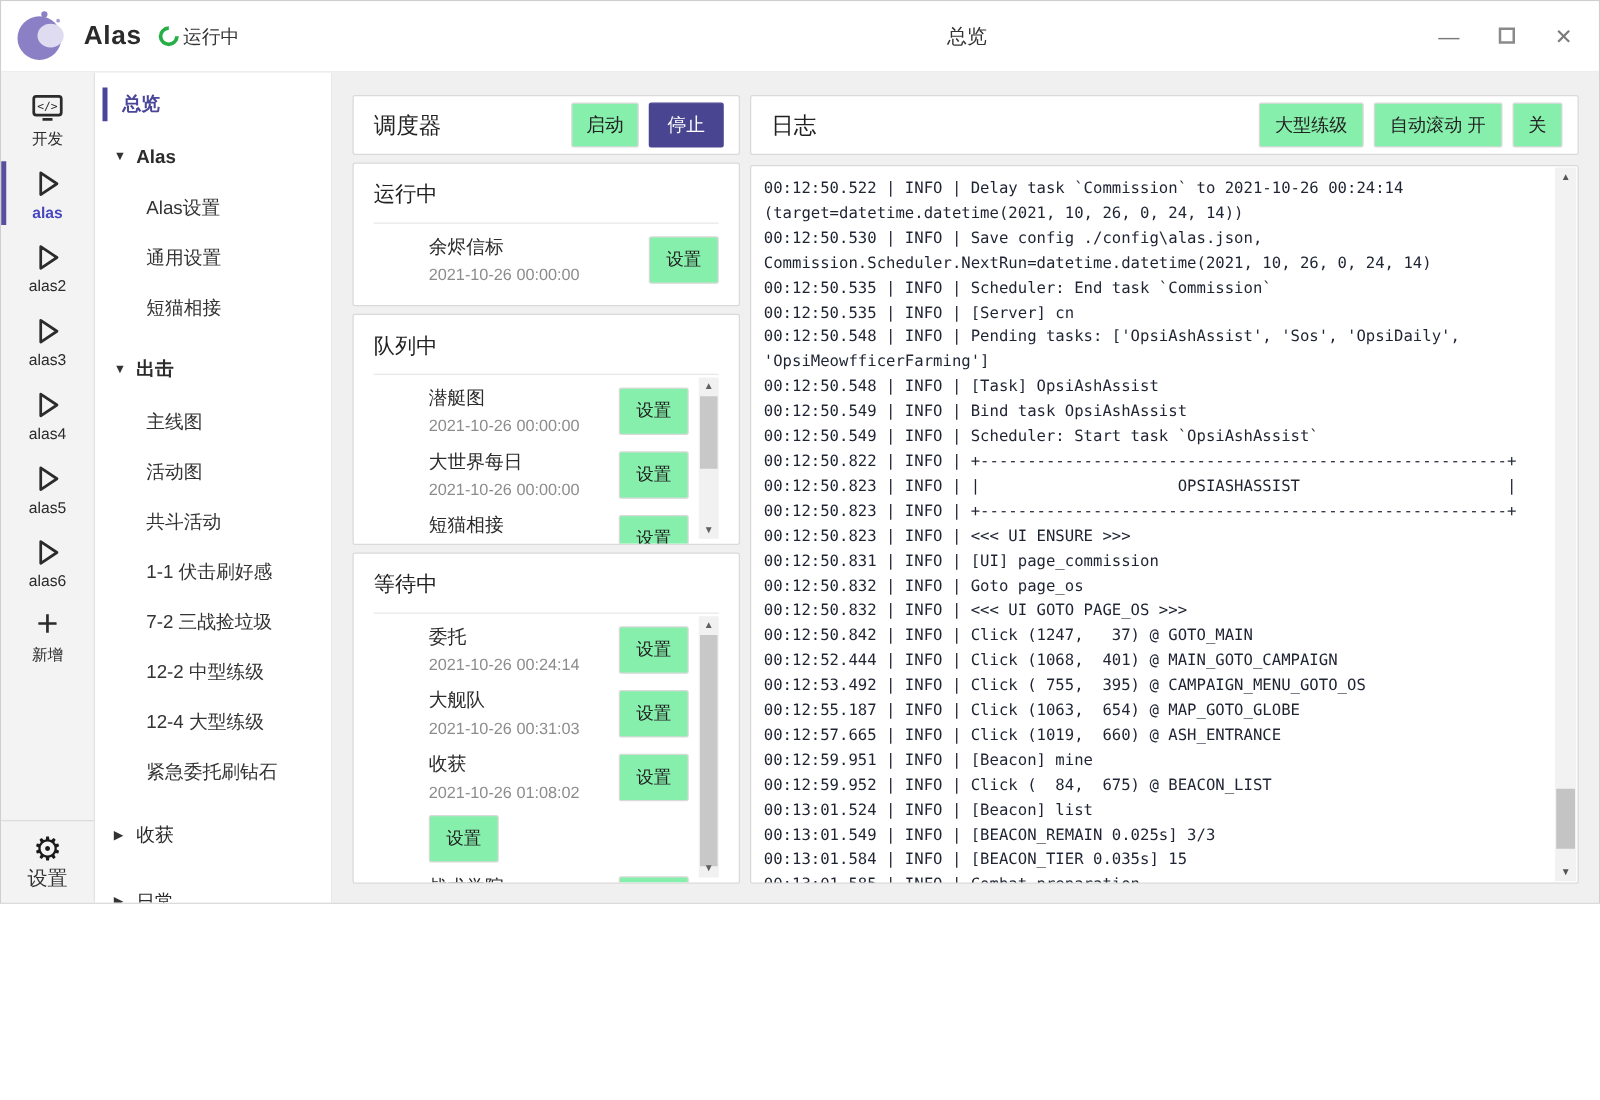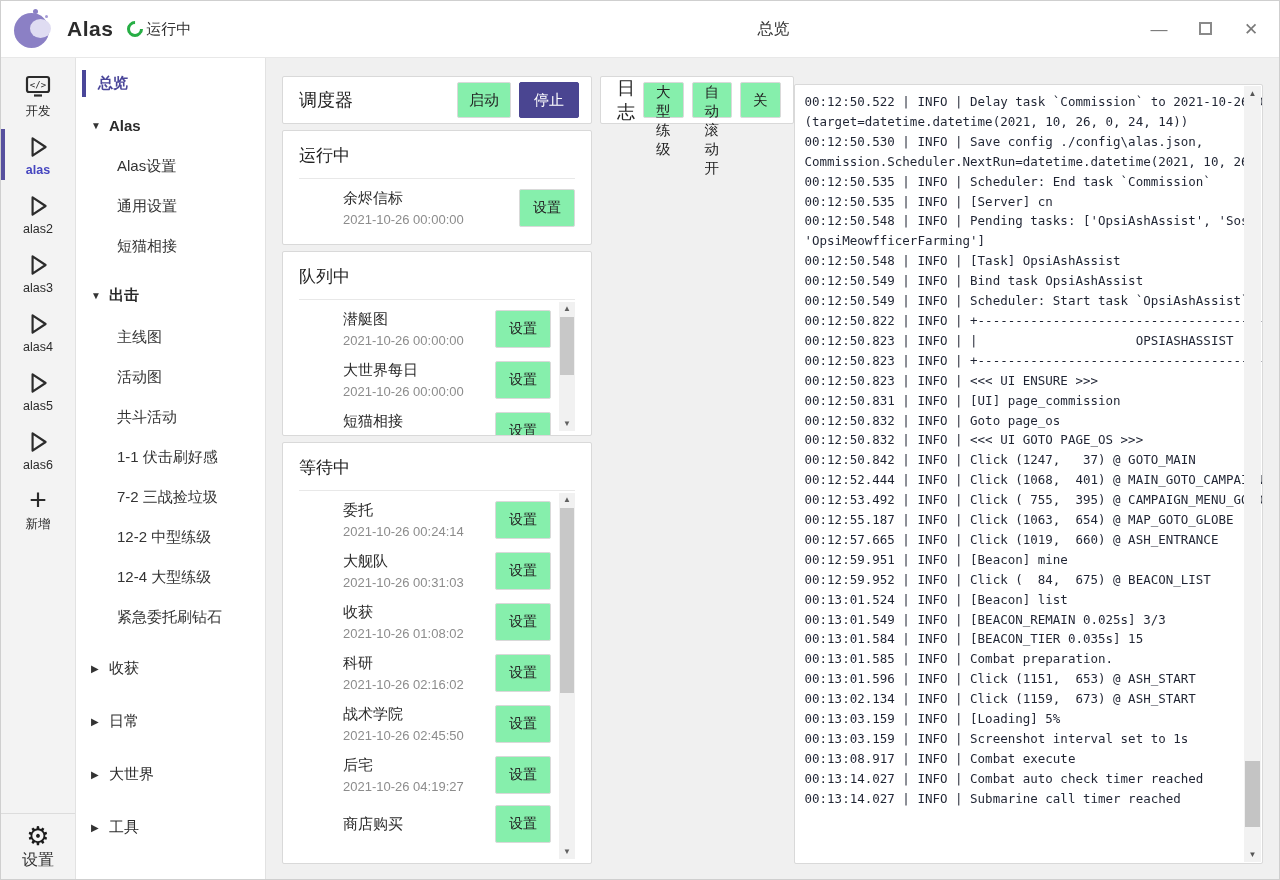--- a/index.html
+++ b/index.html
@@ -1,18 +1,18 @@
 <!DOCTYPE html>
 <html><head>
 <meta charset="utf-8">
 <style>
   * { margin:0; padding:0; box-sizing:border-box; }
   html,body { width:1280px; height:880px; overflow:hidden; }
   body { font-family:"Liberation Sans","DejaVu Sans",sans-serif; background:#fff; color:#333; }
-  .window { width:1280px; height:880px; border:1px solid #cfcfcf; display:flex; flex-direction:column; background:#fff; }
+  .window { width:1280px; height:723px; border:1px solid #cfcfcf; display:flex; flex-direction:column; background:#fff; }
 
   
   .header { height:57px; flex:0 0 57px; display:flex; align-items:center; position:relative; background:#fff; border-bottom:1px solid #e8e8e8; }
   .logo { width:40px; height:40px; margin-left:12px; position:relative; }
   .logo .blob { position:absolute; left:1px; top:4px; width:35px; height:35px; border-radius:50%; background:#8b80c5; }
   .logo .crater { position:absolute; right:2px; top:10px; width:21px; height:19px; border-radius:50%; background:#dfdcf2; }
   .logo .dot1 { position:absolute; left:20px; top:0; width:5px; height:5px; border-radius:50%; background:#8b80c5; }
   .logo .dot2 { position:absolute; right:5px; top:6px; width:3px; height:3px; border-radius:50%; background:#a59bd6; }
   .app-title { font-size:21px; font-weight:bold; color:#2b2b2b; margin-left:14px; letter-spacing:.5px; }
   .spinner { width:16px; height:16px; margin-left:14px; border-radius:50%; border:3px solid #27ae45; border-top-color:transparent; transform:rotate(45deg); }
@@ -41,21 +41,21 @@
   .nav { width:190px; flex:0 0 190px; background:#fff; border-right:1px solid #e2e2e2; padding-top:12px; overflow:hidden; }
   .nav-overview { margin-left:6px; border-left:4px solid #4a4699; padding:4px 0 4px 12px; font-size:15px; font-weight:bold; color:#4a4699; cursor:pointer; }
   .nav-group-header { display:flex; align-items:center; padding:12px 0 12px 15px; font-size:15px; font-weight:bold; color:#2b2b2b; cursor:pointer; margin-top:8px; }
   .nav-group-header.collapsed { font-weight:normal; margin-top:10px; }
   .caret { font-size:10px; color:#333; width:18px; flex:0 0 18px; }
   .nav-child { padding:10.5px 0 10.5px 41px; font-size:15px; color:#333; cursor:pointer; }
 
   
   .main { flex:1; background:#f0f0f0; display:flex; gap:8px; padding:18px 16px 15px 16px; min-width:0; }
   .col-left { width:310px; flex:0 0 310px; display:flex; flex-direction:column; gap:6px; }
-  .col-right { flex:1; display:flex; flex-direction:row; min-width:0; }
+  .col-right { flex:1; display:flex; flex-direction:column; min-width:0; }
   .card { background:#fff; border:1px solid #d9d9d9; border-radius:2px; }
 
   .sched-card { height:48px; display:flex; align-items:center; padding:0 12px 0 16px; }
   .sched-title { font-size:18px; color:#222; flex:1; }
   .btn { background:#86efac; border:1px solid #d9d9d9; border-radius:2px; font-size:15px; color:#222; cursor:pointer; font-family:inherit; }
   .btn-start { width:54px; height:36px; margin-right:8px; }
   .btn-stop { width:60px; height:36px; background:#4a4591; border-color:#4a4591; color:#fff; }
 
   .task-card { display:flex; flex-direction:column; overflow:hidden; }
   .task-card-title { font-size:17px; color:#222; padding:13px 16px 11px 16px; }
@@ -307,24 +307,20 @@
               <button class="btn setting-btn">设置</button>
             </div>
             <div class="task-row">
               <div class="task-info">
                 <div class="task-name">收获</div>
                 <div class="task-time">2021-10-26 01:08:02</div>
               </div>
               <button class="btn setting-btn">设置</button>
             </div>
             <div class="task-row">
-              <div class="task-info">
-                <div class="task-name">科研</div>
-                <div class="task-time">2021-10-26 02:16:02</div>
-              </div>
               <button class="btn setting-btn">设置</button>
             </div>
             <div class="task-row">
               <div class="task-info">
                 <div class="task-name">战术学院</div>
                 <div class="task-time">2021-10-26 02:45:50</div>
               </div>
               <button class="btn setting-btn">设置</button>
             </div>
             <div class="task-row">

